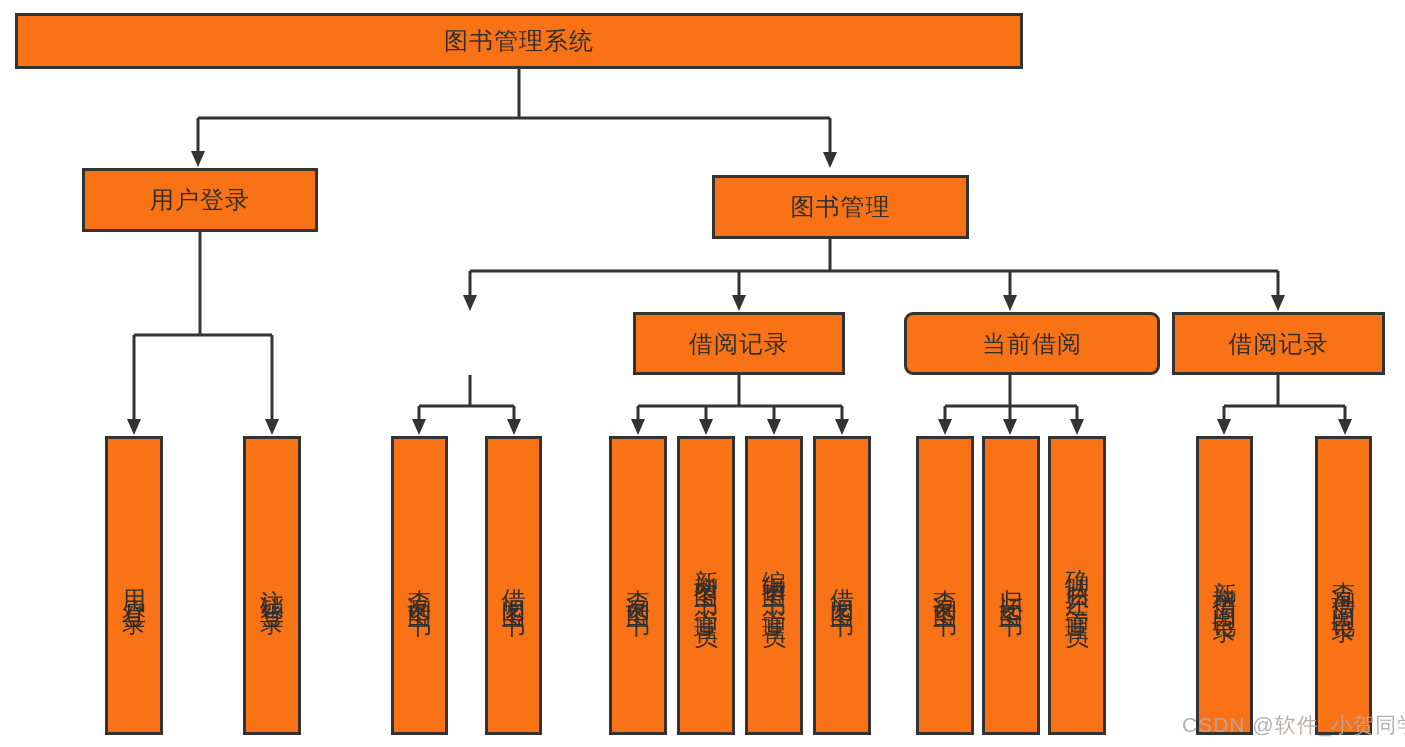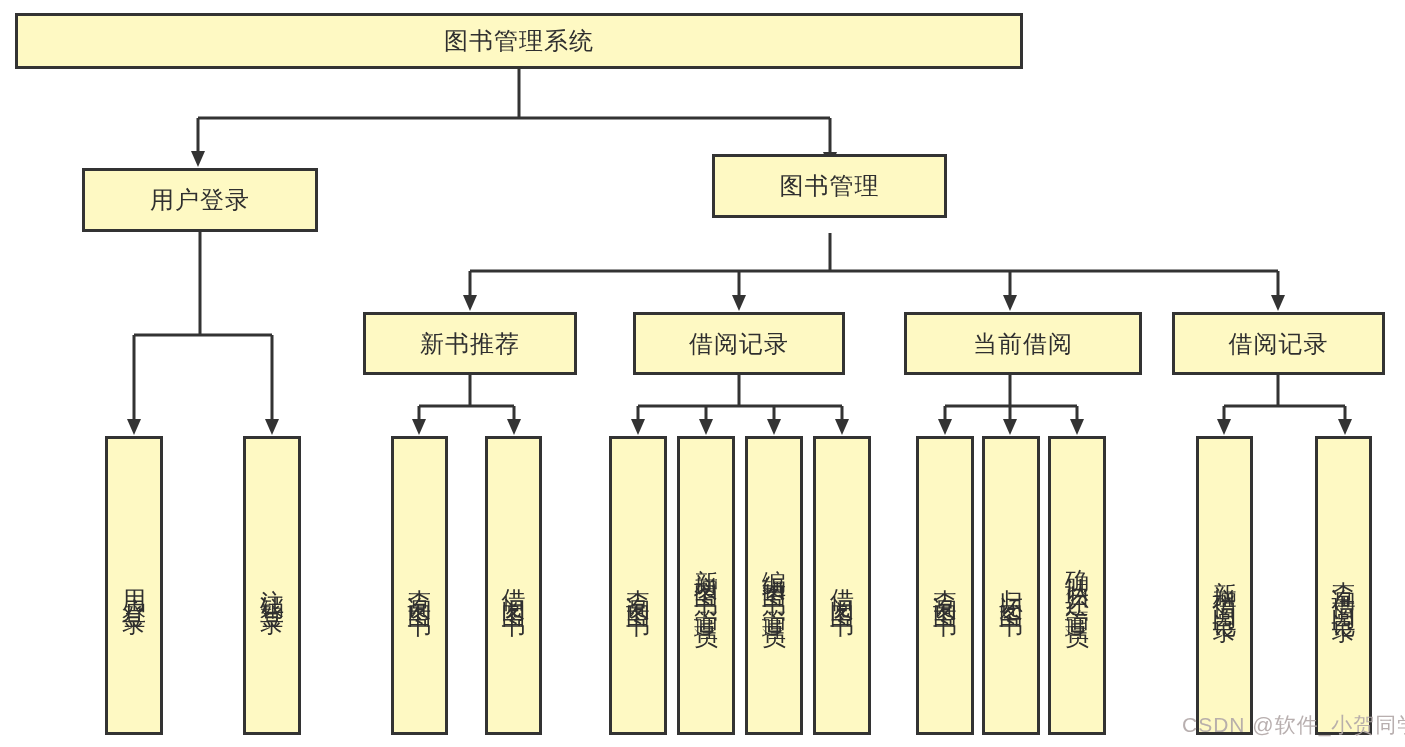--- a/index.html
+++ b/index.html
@@ -9,21 +9,21 @@
     background:#ffffff;
     font-family:"Liberation Sans","DejaVu Sans",sans-serif;
     color:#2f2f2f;
     overflow:hidden;
   }
   .connector-svg { position:absolute; left:0; top:0; }
   .box {
     position:absolute;
     box-sizing:border-box;
     border:3px solid #333333;
-    background:#fef9c3;
+    background:#f97316;
     display:flex;
     align-items:center;
     justify-content:center;
     font-size:24px;
     letter-spacing:1px;
     color:#2f2f2f;
     text-align:center;
   }
   .vbox span {
     writing-mode:vertical-rl;
@@ -87,31 +87,28 @@
     </g>
   </svg>
 
   <div class="box" style="left:15px; top:13px; width:1008px; height:56px;">
     <span>图书管理系统</span>
   </div>
 
   <div class="box" style="left:82px; top:168px; width:236px; height:64px;">
     <span>用户登录</span>
   </div>
-  <div class="box" style="left:712px; top:154px; width:235px; height:64px;text-align:center;">
+  <div class="box" style="left:712px; top:175px; width:257px; height:64px;text-align:center;">
     <span>图书管理</span>
   </div>
 
-  <div class="box" style="left:363px; top:312px; width:214px; height:63px;">
-    <span>新书推荐</span>
-  </div>
   <div class="box" style="left:633px; top:312px; width:212px; height:63px;">
     <span>借阅记录</span>
   </div>
-  <div class="box" style="left:904px; top:312px; width:238px; height:63px;">
+  <div class="box" style="left:904px; top:312px; width:256px; height:63px;border-radius:9px;">
     <span>当前借阅</span>
   </div>
   <div class="box" style="left:1172px; top:312px; width:213px; height:63px;">
     <span>借阅记录</span>
   </div>
 
   <div class="box vbox" style="left:105px; top:436px; width:58px; height:299px;">
     <span>用户登录</span>
   </div>
   <div class="box vbox" style="left:243px; top:436px; width:58px; height:299px;">

